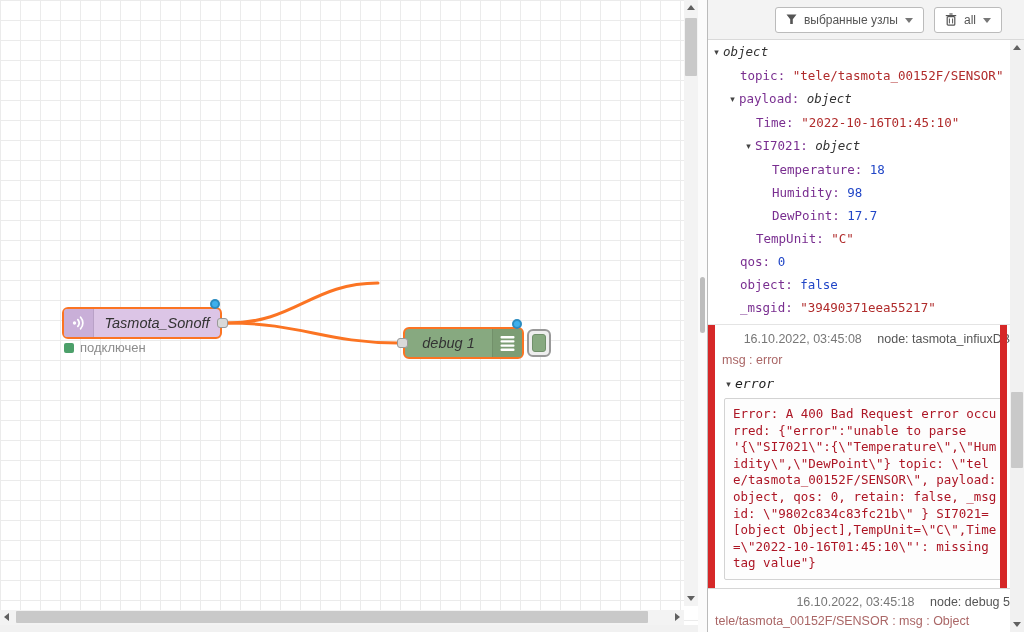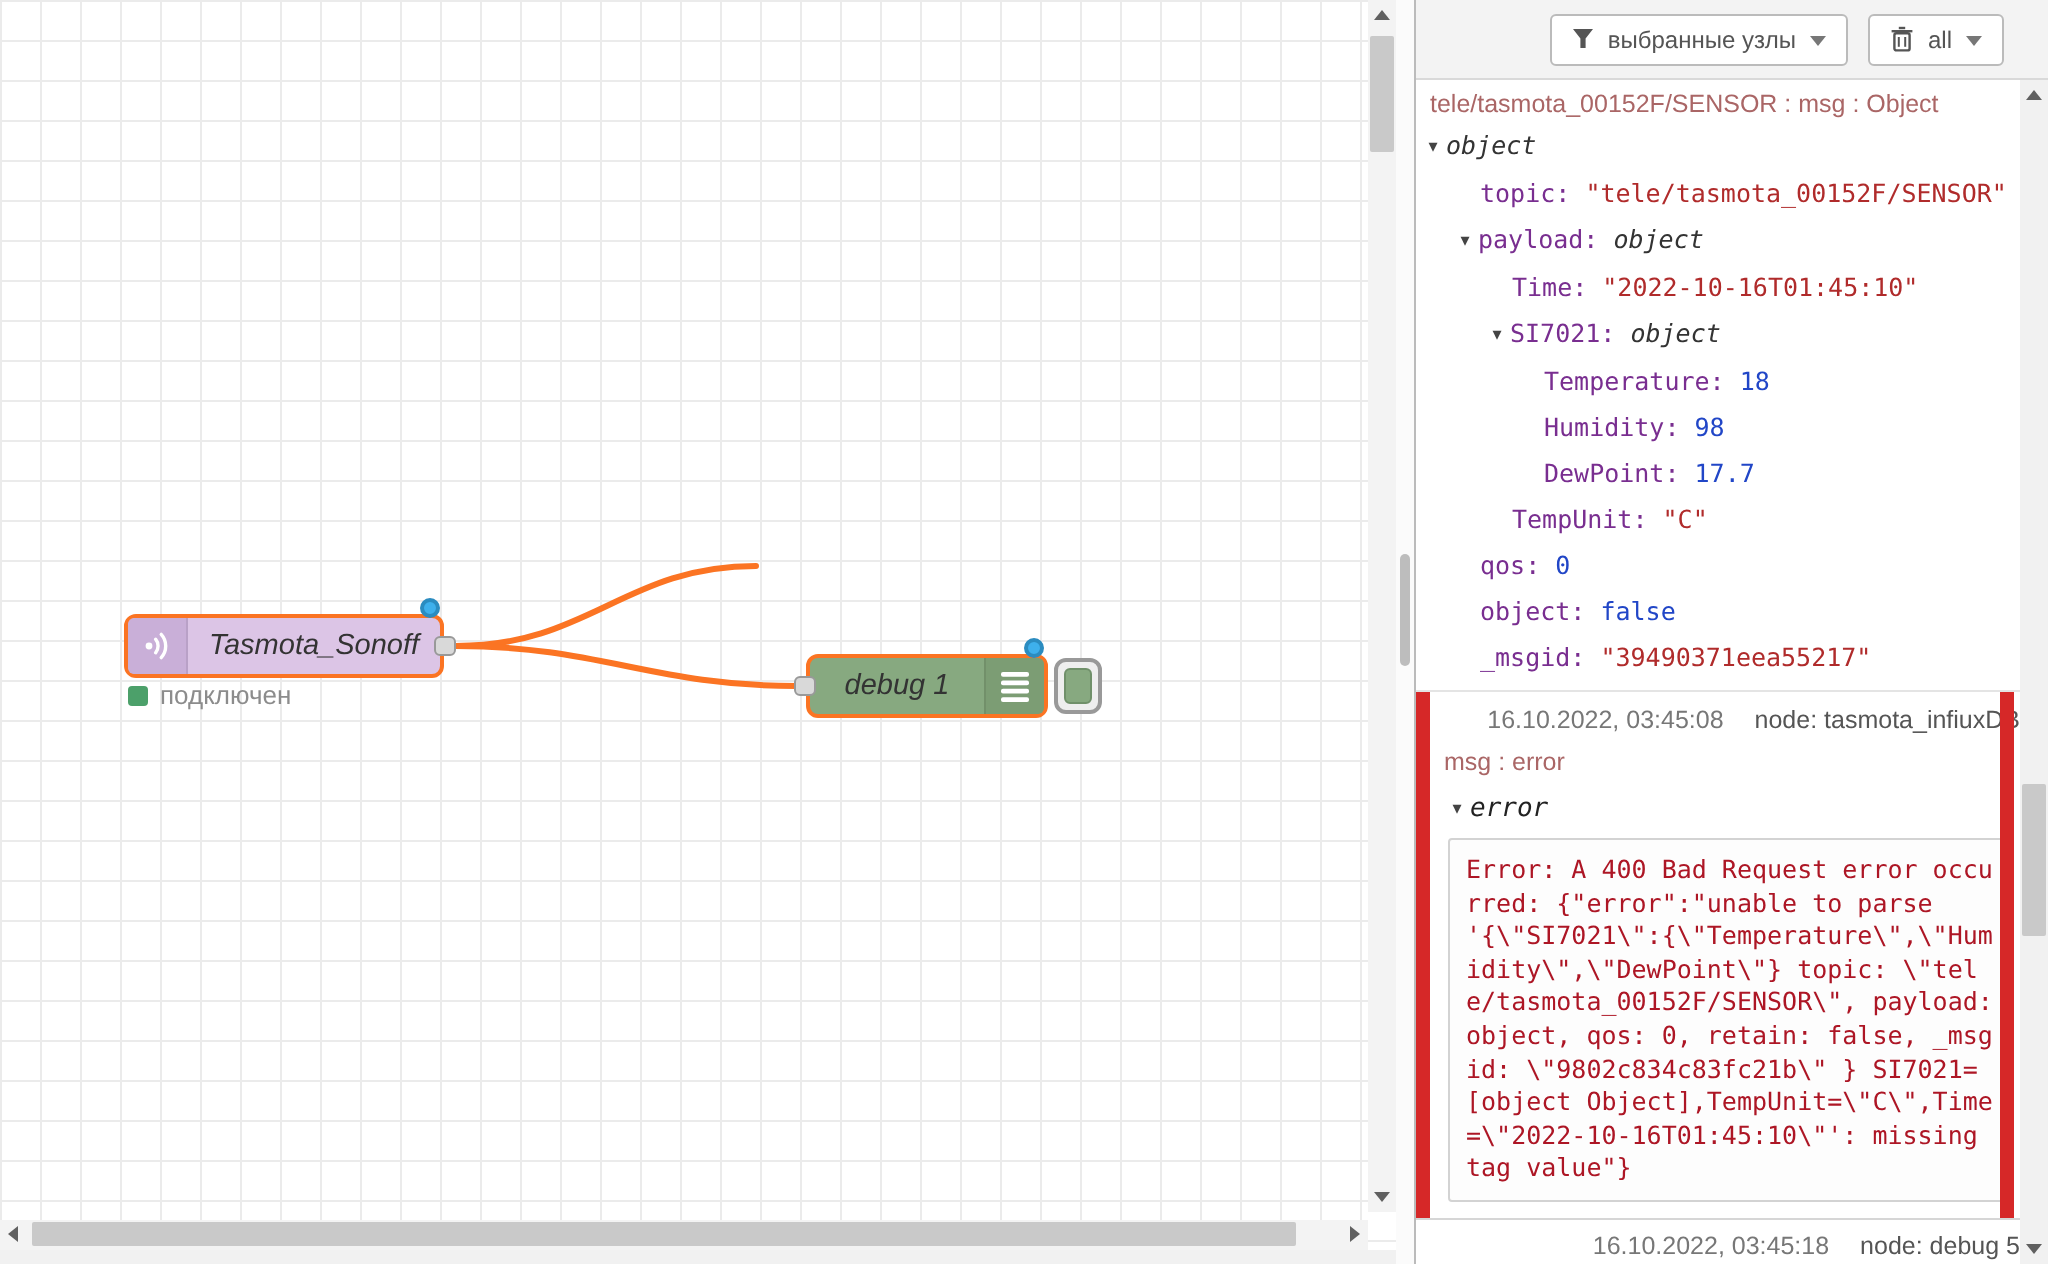--- a/index.html
+++ b/index.html
@@ -174,21 +174,20 @@
           </svg>
         </span>
         <span>all</span>
         <span class="tb-caret"></span>
       </div>
     </div>
 
     <div class="messages">
 
       <div class="msg-block">
-        <div class="meta">tele/tasmota_00152F/SENSOR : msg : Object</div>
         <div id="msg1-tree">
             <div class="trow" style="padding-left: 16px;"><span class="caret">▾</span><span class="tval v-object">object</span></div>
             <div class="trow" style="padding-left: 32px;"><span class="tkey">topic: </span><span class="tval v-string">"tele/tasmota_00152F/SENSOR"</span></div>
             <div class="trow" style="padding-left: 32px;"><span class="caret">▾</span><span class="tkey">payload: </span><span class="tval v-object">object</span></div>
             <div class="trow" style="padding-left: 48px;"><span class="tkey">Time: </span><span class="tval v-string">"2022-10-16T01:45:10"</span></div>
             <div class="trow" style="padding-left: 48px;"><span class="caret">▾</span><span class="tkey">SI7021: </span><span class="tval v-object">object</span></div>
             <div class="trow" style="padding-left: 64px;"><span class="tkey">Temperature: </span><span class="tval v-number">18</span></div>
             <div class="trow" style="padding-left: 64px;"><span class="tkey">Humidity: </span><span class="tval v-number">98</span></div>
             <div class="trow" style="padding-left: 64px;"><span class="tkey">DewPoint: </span><span class="tval v-number">17.7</span></div>
             <div class="trow" style="padding-left: 48px;"><span class="tkey">TempUnit: </span><span class="tval v-string">"C"</span></div>

